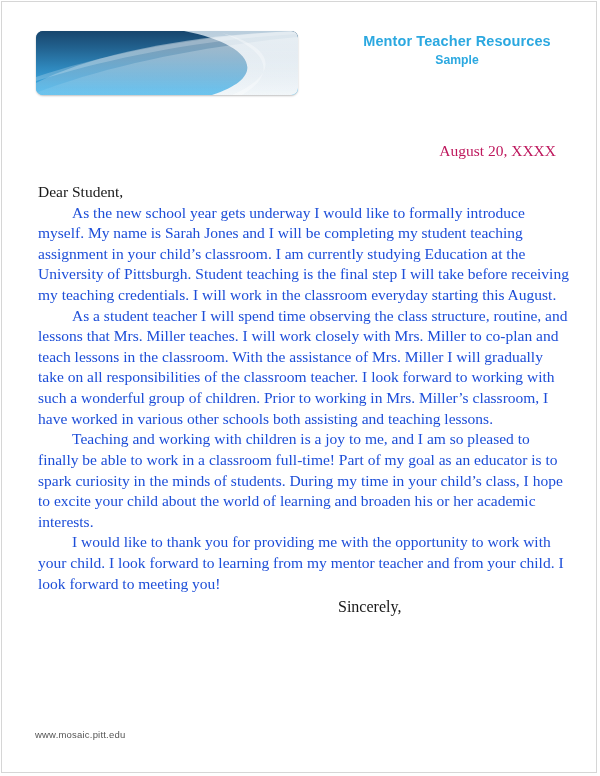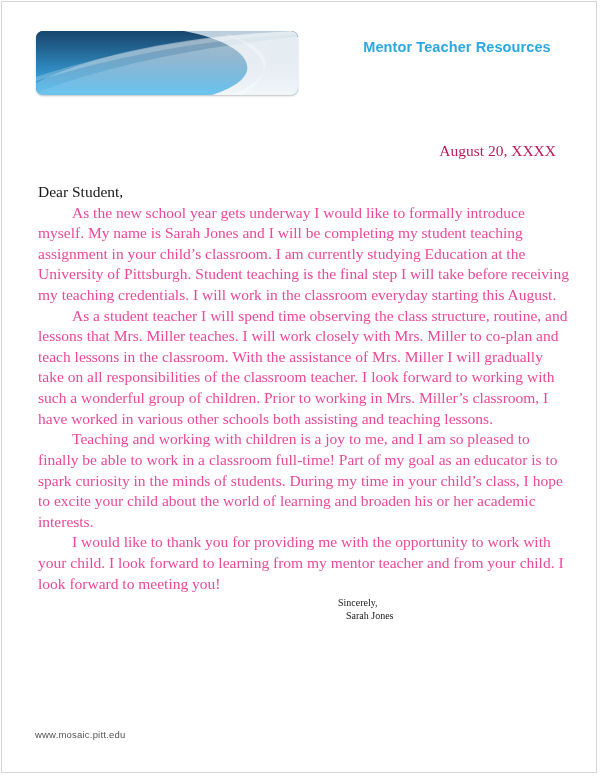--- a/index.html
+++ b/index.html
@@ -48,21 +48,21 @@
     position: absolute;
     inset: 0;
     width: 100%;
     height: 100%;
     display: block;
   }
 
   .header-text {
     position: absolute;
     left: 330px;
-    top: 36px;
+    top: 30px;
     width: 250px;
     text-align: center;
     font-family: "Liberation Sans", sans-serif;
     color: #2ba8e0;
     line-height: 1.28;
   }
   .hdr-title {
     font-size: 14.5px;
     font-weight: bold;
     letter-spacing: 0.1px;
@@ -96,31 +96,31 @@
 
   .salutation {
     font-size: 15.5px;
     color: #181818;
     margin: 0 0 0 0;
     line-height: 1.33;
   }
 
   p.body-para {
     font-size: 15.5px;
-    color: #ec4899;
+    color: #1d4ed8;
     line-height: 1.33;
     margin: 0;
     text-indent: 34px;
     text-align: left;
   }
 
   .closing {
     margin-top: 2px;
     padding-left: 300px;
-    font-size: 10px;
+    font-size: 16px;
     color: #181818;
     line-height: 1.33;
     font-family: Liberation Serif, serif;
   }
   .closing .sign-name {
     display: block;
     padding-left: 8px;
   }
 
   
@@ -170,37 +170,37 @@
         <path d="M148,0 L262,0 L262,64 L176,64 C238,44 212,12 148,0 Z" fill="url(#gPale)"></path>
         <path d="M262,0 C150,4 54,24 0,52 L0,64 L262,64 Z" fill="url(#gSwoosh)"></path>
         <path d="M262,6 C160,16 66,36 0,62 L0,64 L262,64 Z" fill="url(#gSwoosh2)"></path>
         <path d="M196,64 C246,42 238,16 186,2 C234,20 240,44 206,64 Z" fill="#ffffff" opacity="0.34"></path>
         <path d="M0,46 C70,22 166,4 262,0 L262,3 C168,8 72,27 0,50 Z" fill="#ffffff" opacity="0.22"></path>
       </svg>
     </div>
 
     <div class="header-text">
       <span class="hdr-title">Mentor Teacher Resources</span>
+      <span class="hdr-sub-line bold">Sample</span>
     </div>
 
   </div>
 
   <div class="letter">
 
     <div class="date-line">August 20, XXXX</div>
 
     <div class="salutation">Dear Student,</div>
 
     <p class="body-para">As the new school year gets underway I would like to formally introduce myself.  My name is Sarah Jones and I will be completing my student teaching assignment in your child’s classroom. I am currently studying Education at the University of Pittsburgh.  Student teaching is the final step I will take before receiving my teaching credentials.  I will work in the classroom everyday starting this August.</p>
     <p class="body-para">As a student teacher I will spend time observing the class structure, routine, and lessons that Mrs. Miller teaches.  I will work closely with Mrs. Miller to co-plan and teach lessons in the classroom.  With the assistance of Mrs. Miller I will gradually take on all responsibilities of the classroom teacher.  I look forward to working with such a wonderful group of children. Prior to working in Mrs. Miller’s classroom, I have worked in various other schools both assisting and teaching lessons.</p>
     <p class="body-para">Teaching and working with children is a joy to me, and I am so pleased to finally be able to work in a classroom full-time!  Part of my goal as an educator is to spark curiosity in the minds of students.  During my time in your child’s class, I hope to excite your child about the world of learning and broaden his or her academic interests.</p>
     <p class="body-para">I would like to thank you for providing me with the opportunity to work with your child.    I look forward to learning from my mentor teacher and from your child.   I look forward to meeting you!</p>
 
     <div class="closing">
       <span>Sincerely,</span>
-      <span class="sign-name">Sarah Jones</span>
     </div>
 
   </div>
 
   <div class="footer">www.mosaic.pitt.edu</div>
 
 </div>
 
 </body></html>

